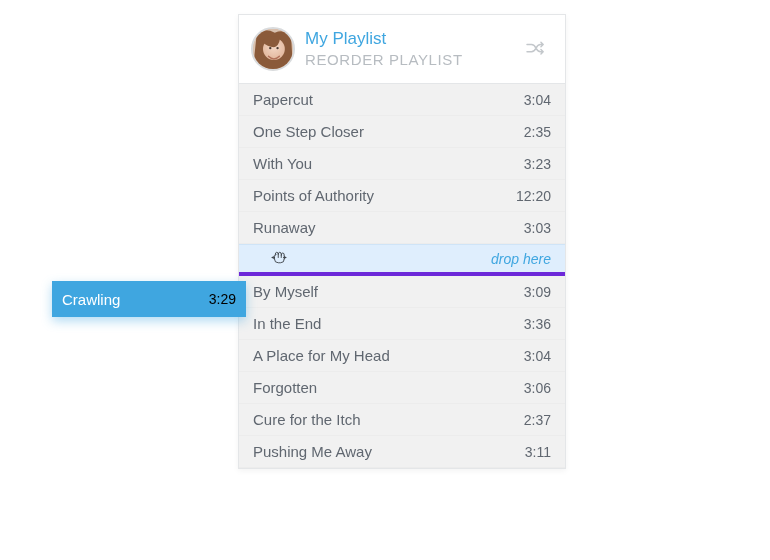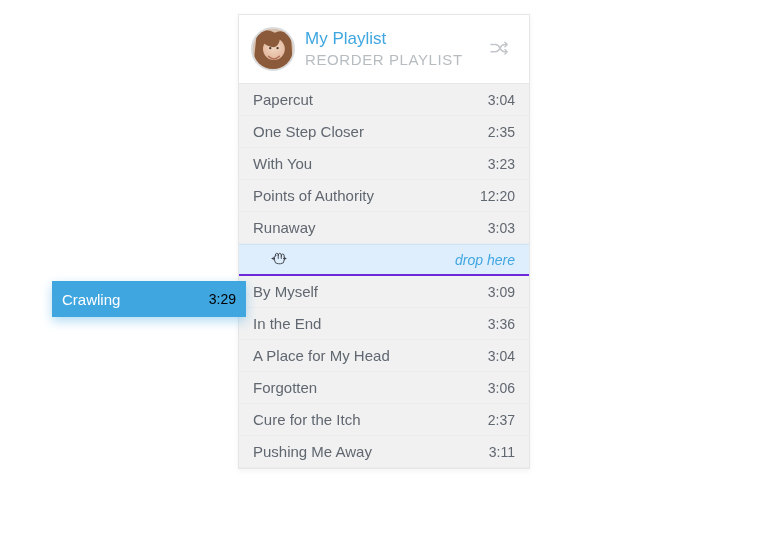--- a/index.html
+++ b/index.html
@@ -7,21 +7,21 @@
   body {
     background: #ffffff;
     font-family: "Helvetica Neue", Arial, sans-serif;
     position: relative;
     overflow: hidden;
   }
   .card {
     position: absolute;
     left: 238px;
     top: 14px;
-    width: 292px;
+    width: 328px;
     background: #f1f1f1;
     border: 1px solid #e4e6e8;
     box-shadow: 0 2px 6px rgba(0,0,0,0.05);
   }
   .card-header {
     display: flex;
     align-items: center;
     padding: 12px 14px 12px 12px;
     background: #ffffff;
     border-bottom: 1px solid #e4e6e8;
@@ -79,21 +79,21 @@
     height: 32px;
     background: #dfeefd;
     color: #3fa6e0;
     font-size: 14px;
     font-style: italic;
     display: flex;
     align-items: center;
     justify-content: flex-end;
     padding: 0 14px;
     border-top: 1px solid #cfe4f7;
-    border-bottom: 2px solid #6d28d9;
+    border-bottom: 4px solid #6d28d9;
     position: relative;
   }
   .drop-slot .cursor-indicator {
     position: absolute;
     left: 40px;
     top: 50%;
     transform: translate(-50%,-50%);
     color: #3a3f45;
   }
   .dragging {

